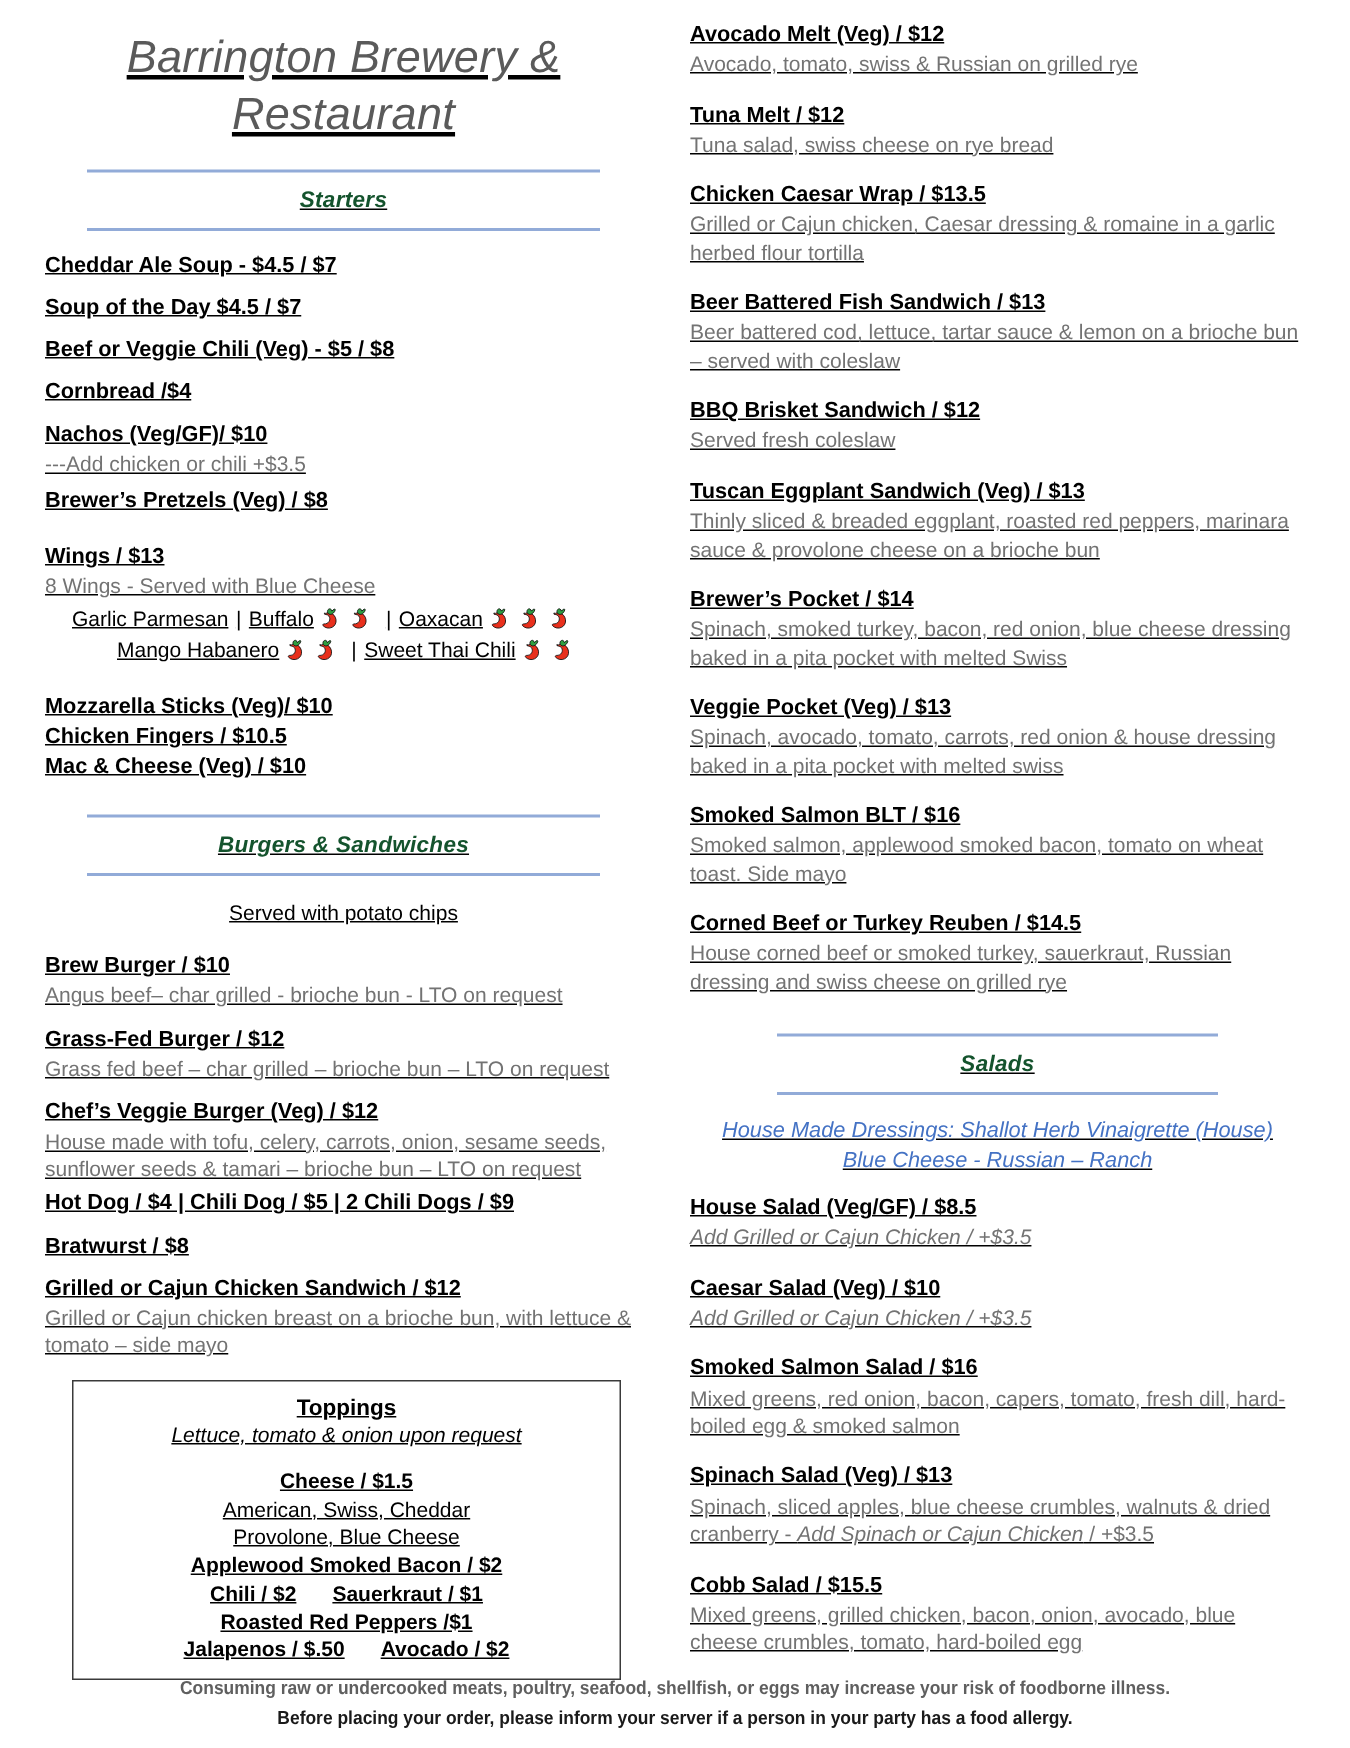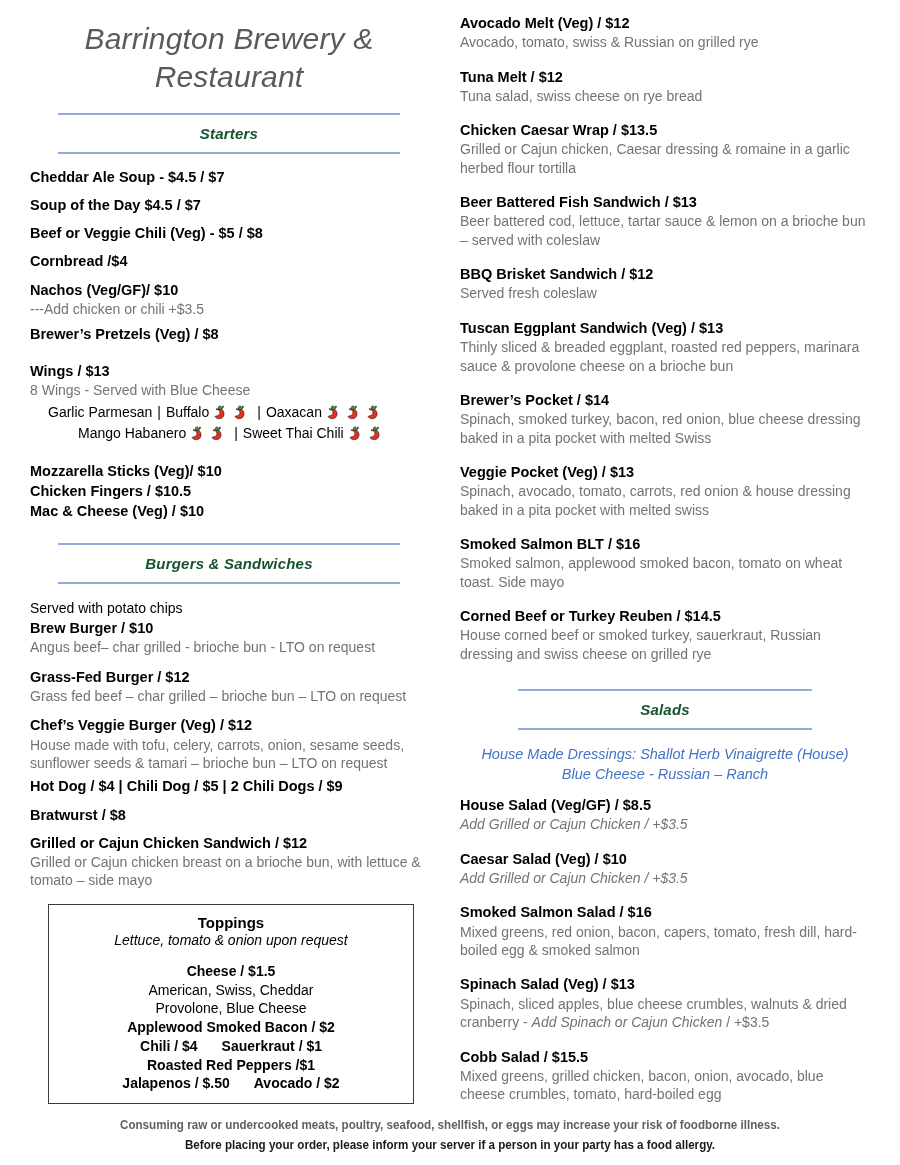--- a/index.html
+++ b/index.html
@@ -22,20 +22,21 @@
     box-sizing: border-box;
     padding: 0;
   }
   .columns {
     display: flex;
     flex-direction: row;
     align-items: flex-start;
     padding: 14px 30px 0 30px;
     box-sizing: border-box;
     width: 712px;
+    text-decoration: underline;
   }
   .col-left {
     width: 410px;
     flex: 0 0 410px;
     padding-right: 12px;
     box-sizing: border-box;
   }
   .col-right {
     width: 430px;
     flex: 0 0 430px;
@@ -90,23 +91,23 @@
     font-size: 14px;
     line-height: 1.32;
     color: #737373;
     font-weight: 400;
   }
   .item-desc.italic { font-style: italic; }
   .gap-lg { height: 18px; }
   .list-tight .item { margin-bottom: 1px; }
 
   .centered-note {
-    text-align: left;
+    text-align: center;
     font-size: 14px;
-    margin-bottom: 3px;
+    margin-bottom: 19px;
   }
 
   
   .spice-row {
     font-size: 14px;
     line-height: 1.5;
     display: flex;
     align-items: center;
     flex-wrap: nowrap;
     white-space: nowrap;
@@ -305,21 +306,21 @@
       </div>
 
       <div class="toppings-box">
         <div class="toppings-title">Toppings</div>
         <div class="toppings-sub">Lettuce, tomato &amp; onion upon request</div>
         <div class="toppings-line b">Cheese / $1.5</div>
         <div class="toppings-line">American, Swiss, Cheddar</div>
         <div class="toppings-line">Provolone, Blue Cheese</div>
         <div class="toppings-line b">Applewood Smoked Bacon / $2</div>
         <div class="toppings-line b spaced">
-          <span>Chili / $4</span><span>Sauerkraut / $1</span>
+          <span>Chili / $2</span><span>Sauerkraut / $1</span>
         </div>
         <div class="toppings-line b">Roasted Red Peppers /$1</div>
         <div class="toppings-line b spaced">
           <span>Jalapenos / $.50</span><span>Avocado / $2</span>
         </div>
       </div>
     </div>
 
     <div class="col-right">
 

